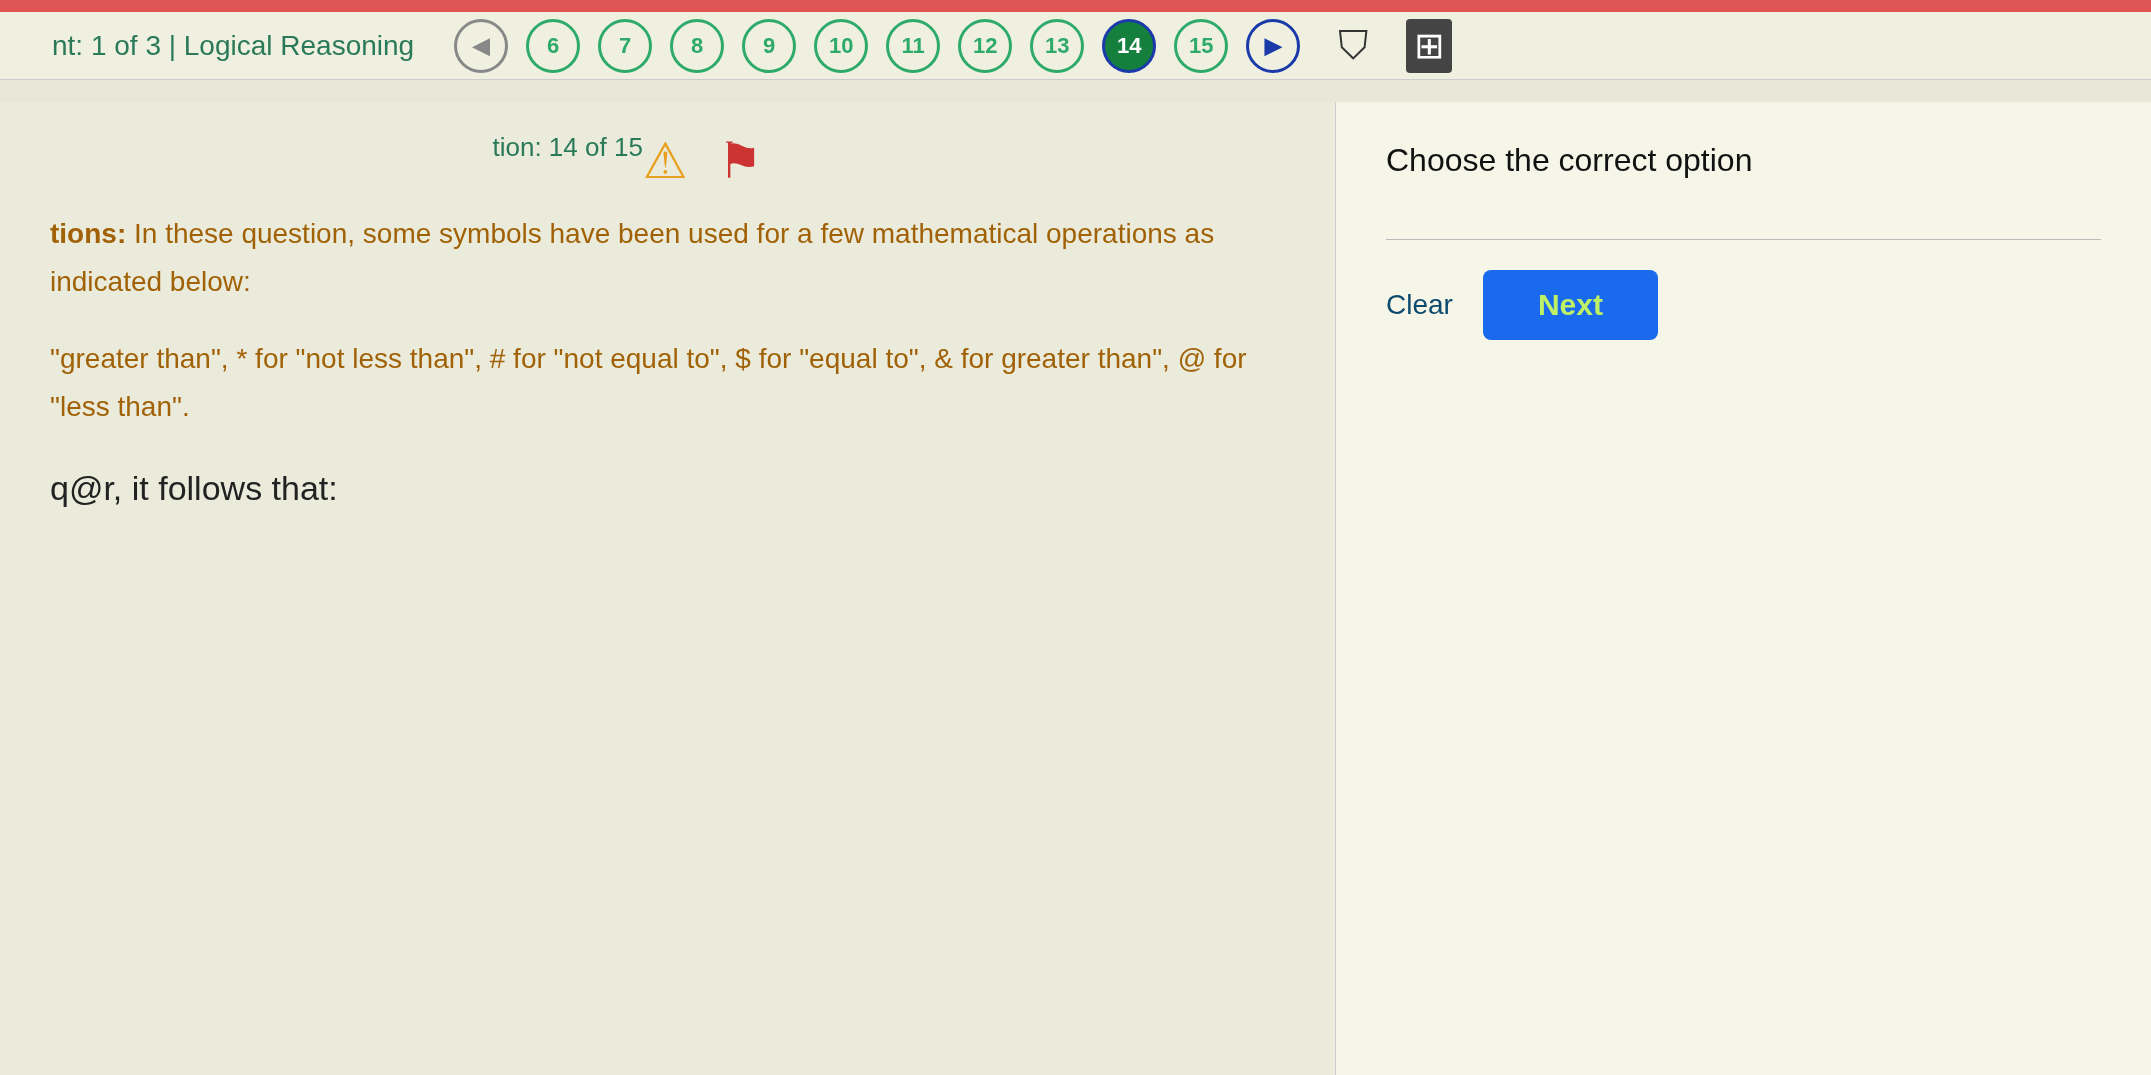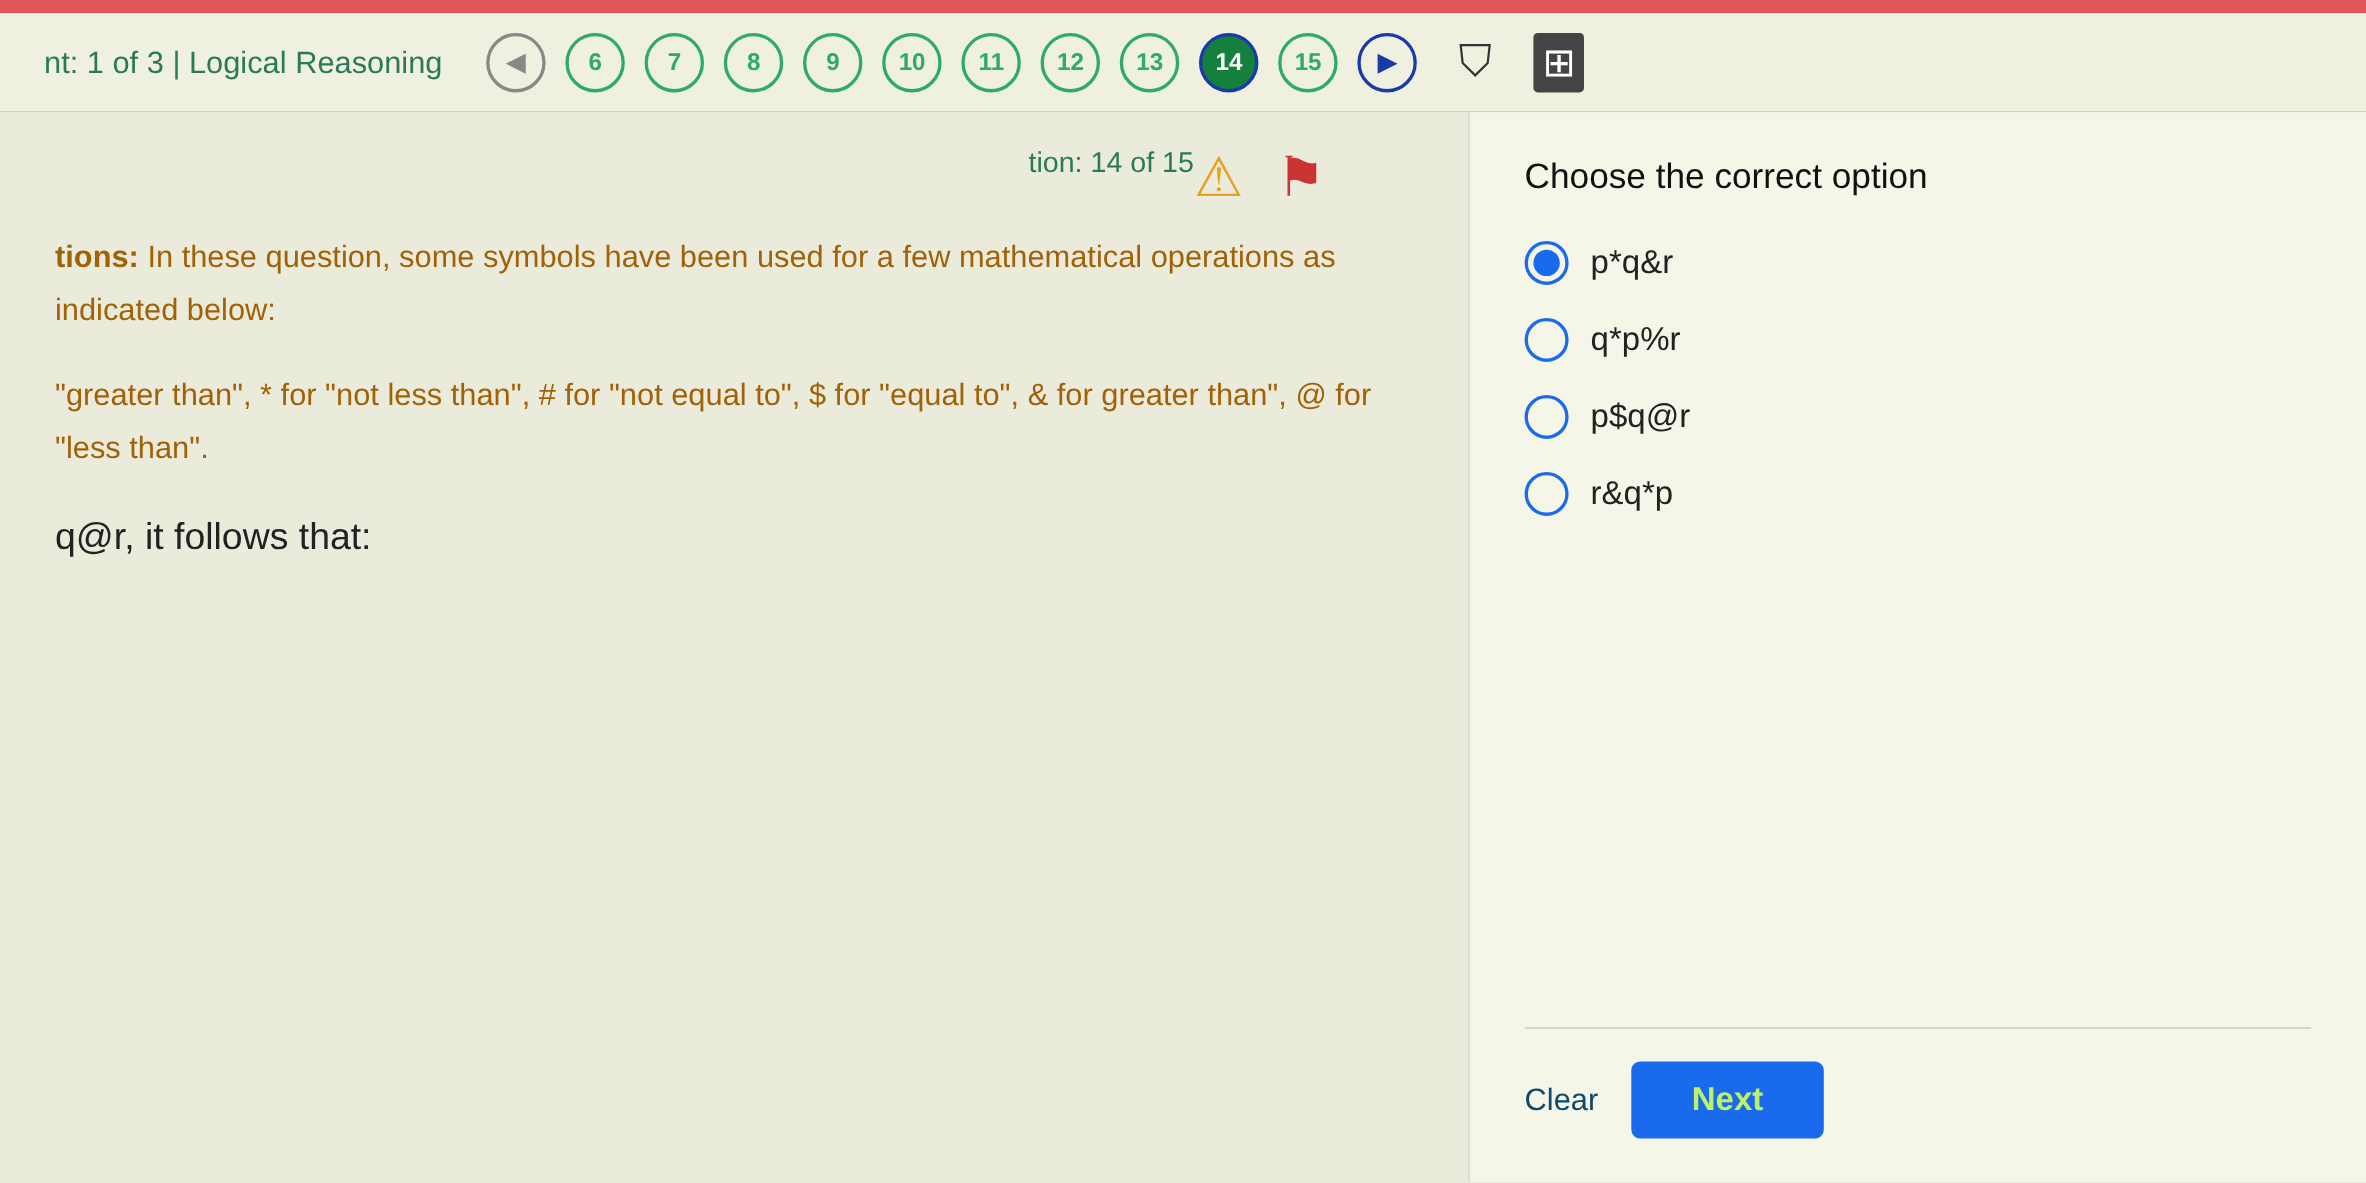--- a/index.html
+++ b/index.html
@@ -21,25 +21,25 @@
       top: 0;
       left: 0;
     }
 
     
     .nav-bar {
       position: absolute;
       top: 12px;
       left: 0;
       right: 0;
-      height: 90px;
+      height: 68px;
       background: #f0f0e0;
       display: flex;
       align-items: center;
-      padding: 0 40px;
+      padding: 0 52px;
       border-bottom: 1px solid #ccc;
     }
 
     .section-label {
       color: #2a7a5a;
       font-size: 28px;
       font-weight: 500;
       margin-right: 40px;
       white-space: nowrap;
     }
@@ -272,21 +272,21 @@
 
     <span class="filter-icon">⛉</span>
     <span class="grid-icon">⊞</span>
   </div>
 </div>
 
 <div class="main-content">
 
   <div class="left-panel">
 
-    <div style="display:flex; justify-content:flex-end; align-items:flex-start;">
+    <div style="display:flex; justify-content:center; align-items:flex-start;">
       <div>
         <div class="question-meta">tion: 14 of 15</div>
       </div>
       <div class="question-icons">
         <span class="warning-icon">⚠</span>
         <span class="flag-icon">⚑</span>
       </div>
     </div>
 
     <div class="directions-text">
@@ -297,45 +297,20 @@
     <div class="directions-text">"greater than", * for "not less than", # for "not equal to", $ for "equal to",  &amp; for greater than", @ for "less than".</div>
 
     <div class="question-text">q@r, it follows that:</div>
 
   </div>
 
   <div class="right-panel">
 
     <div class="choose-label">Choose the correct option</div>
 
-    <div class="options-list">
-
-      <div class="option-item">
-        <div class="radio-outer">
-          <div class="radio-inner"></div>
-        </div>
-        <span class="option-text">p*q&amp;r</span>
-      </div>
-
-      <div class="option-item">
-        <div class="radio-outer" style="background: transparent;"></div>
-        <span class="option-text">q*p%r</span>
-      </div>
-
-      <div class="option-item">
-        <div class="radio-outer" style="background: transparent;"></div>
-        <span class="option-text">p$q@r</span>
-      </div>
-
-      <div class="option-item">
-        <div class="radio-outer" style="background: transparent;"></div>
-        <span class="option-text">r&amp;q*p</span>
-      </div>
-
-    </div>
 
     <div class="divider"></div>
 
     <div class="action-buttons">
       <button class="clear-btn">Clear</button>
       <button class="next-btn">Next</button>
     </div>
 
   </div>
 </div>

